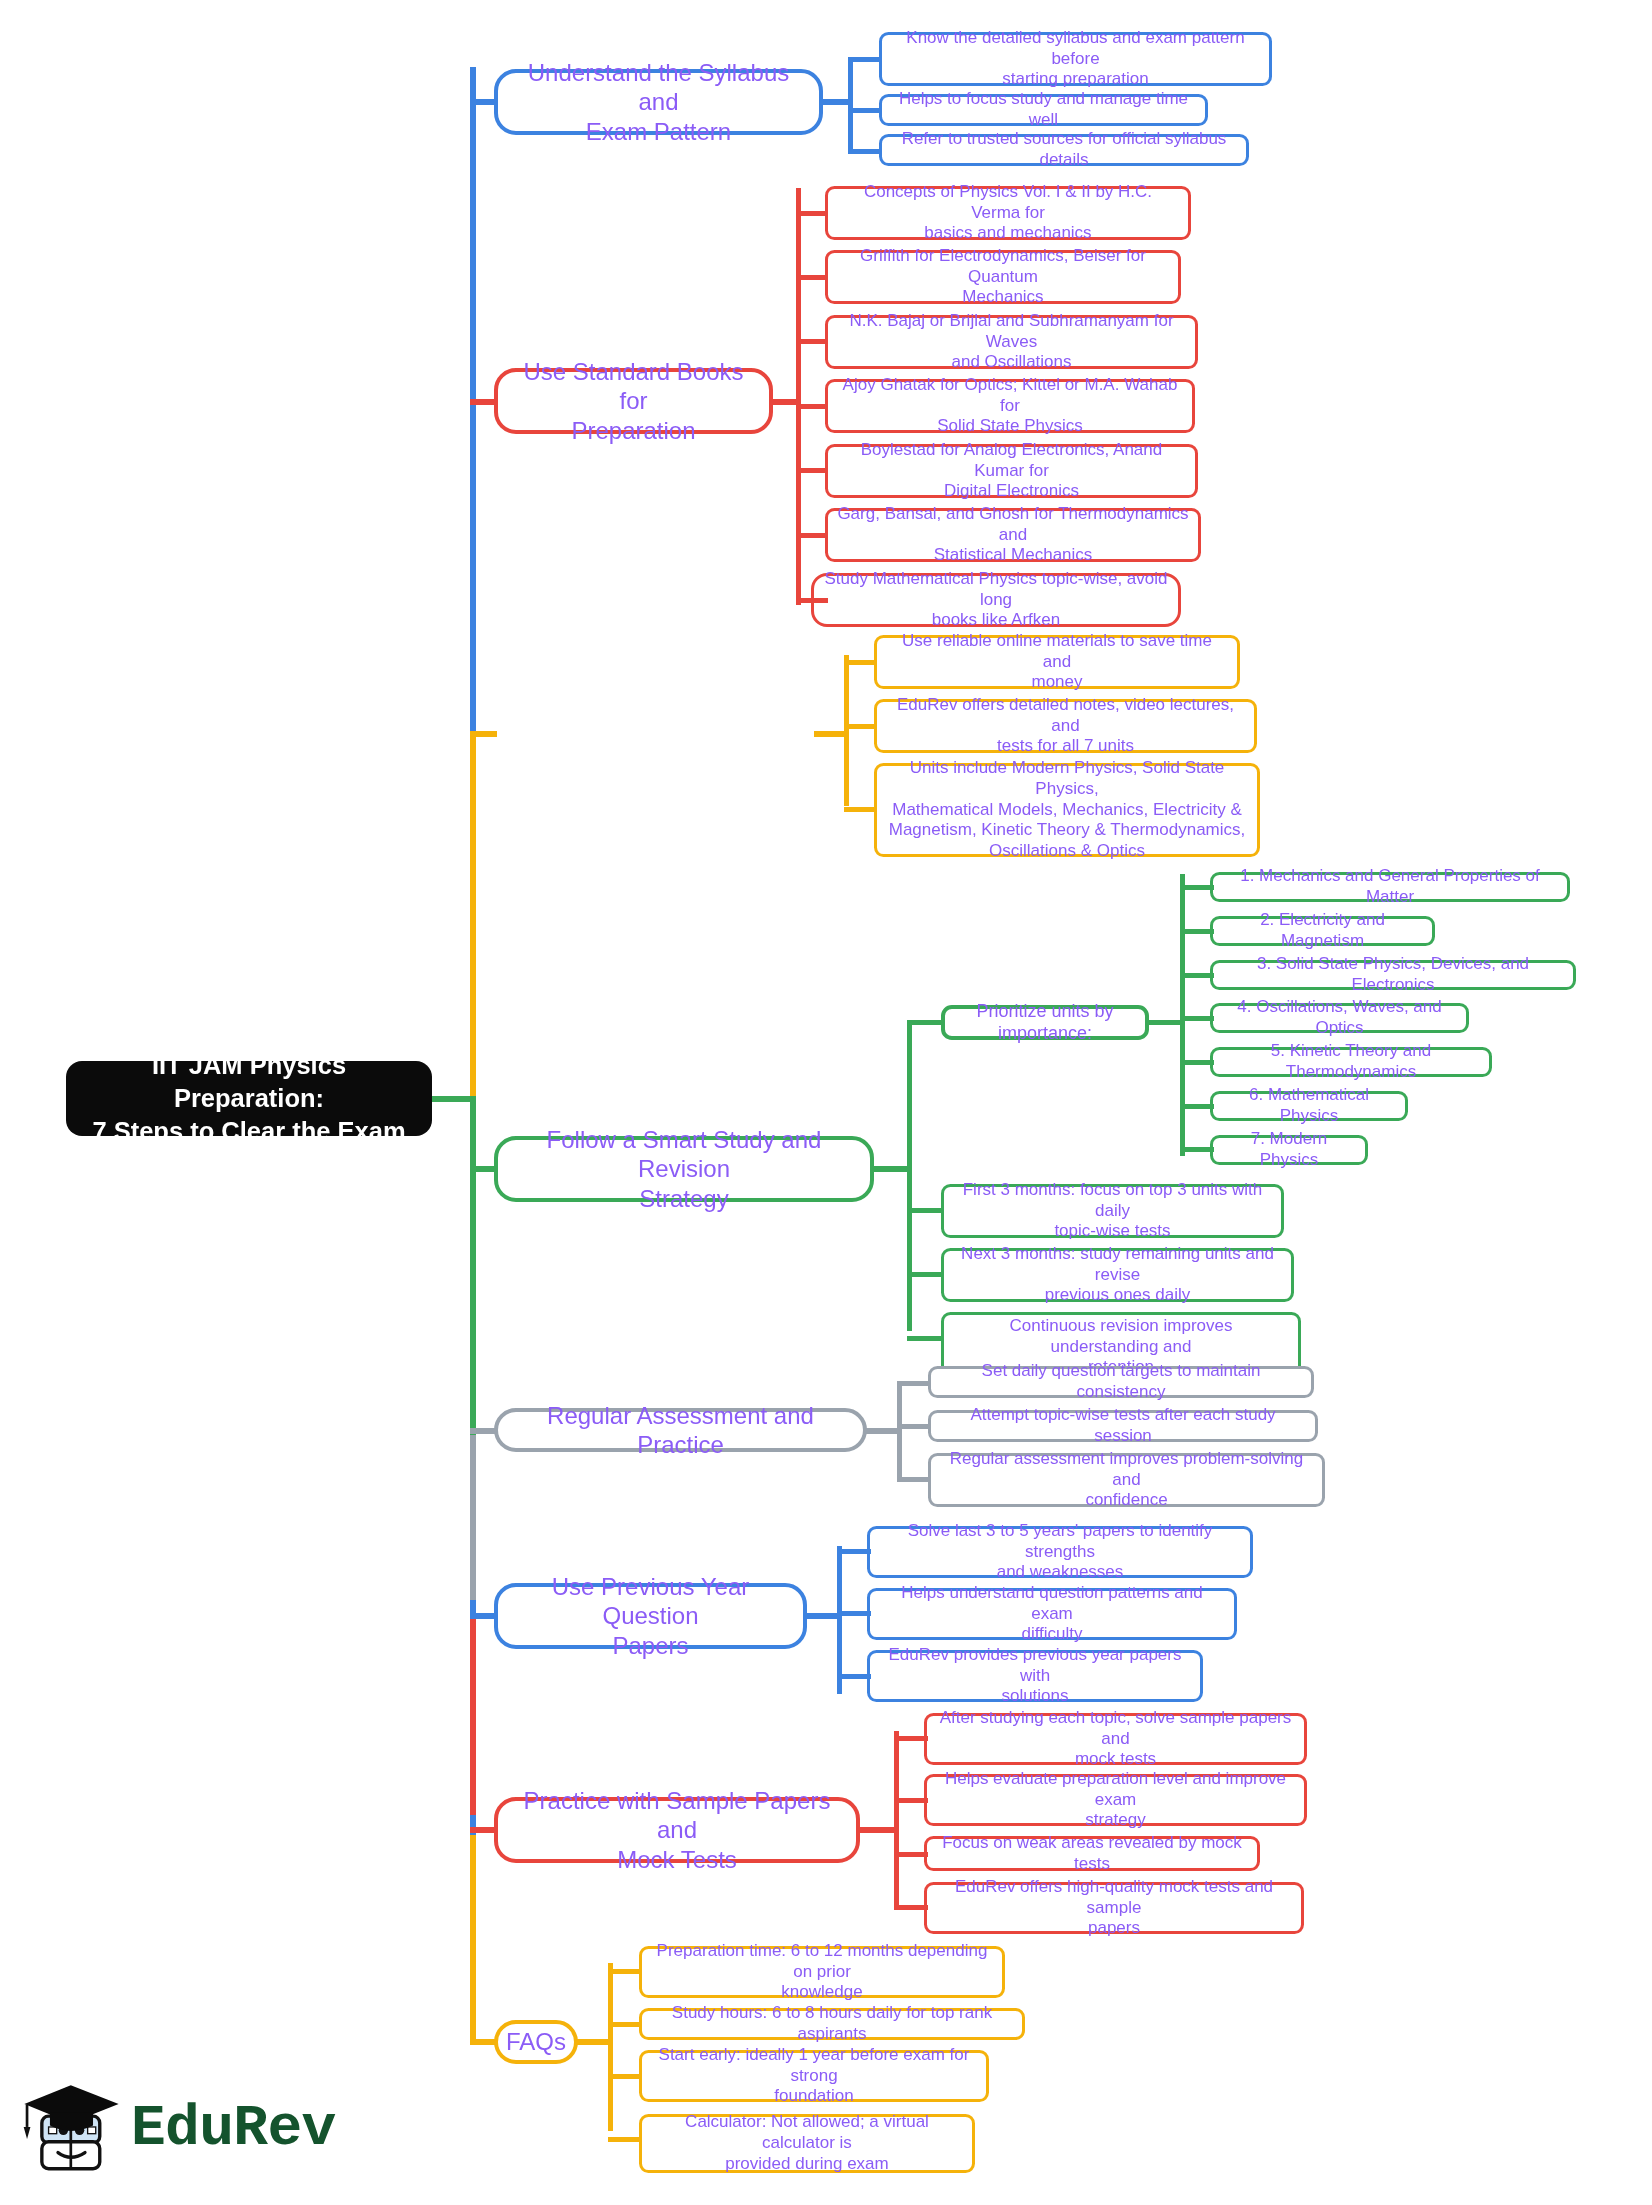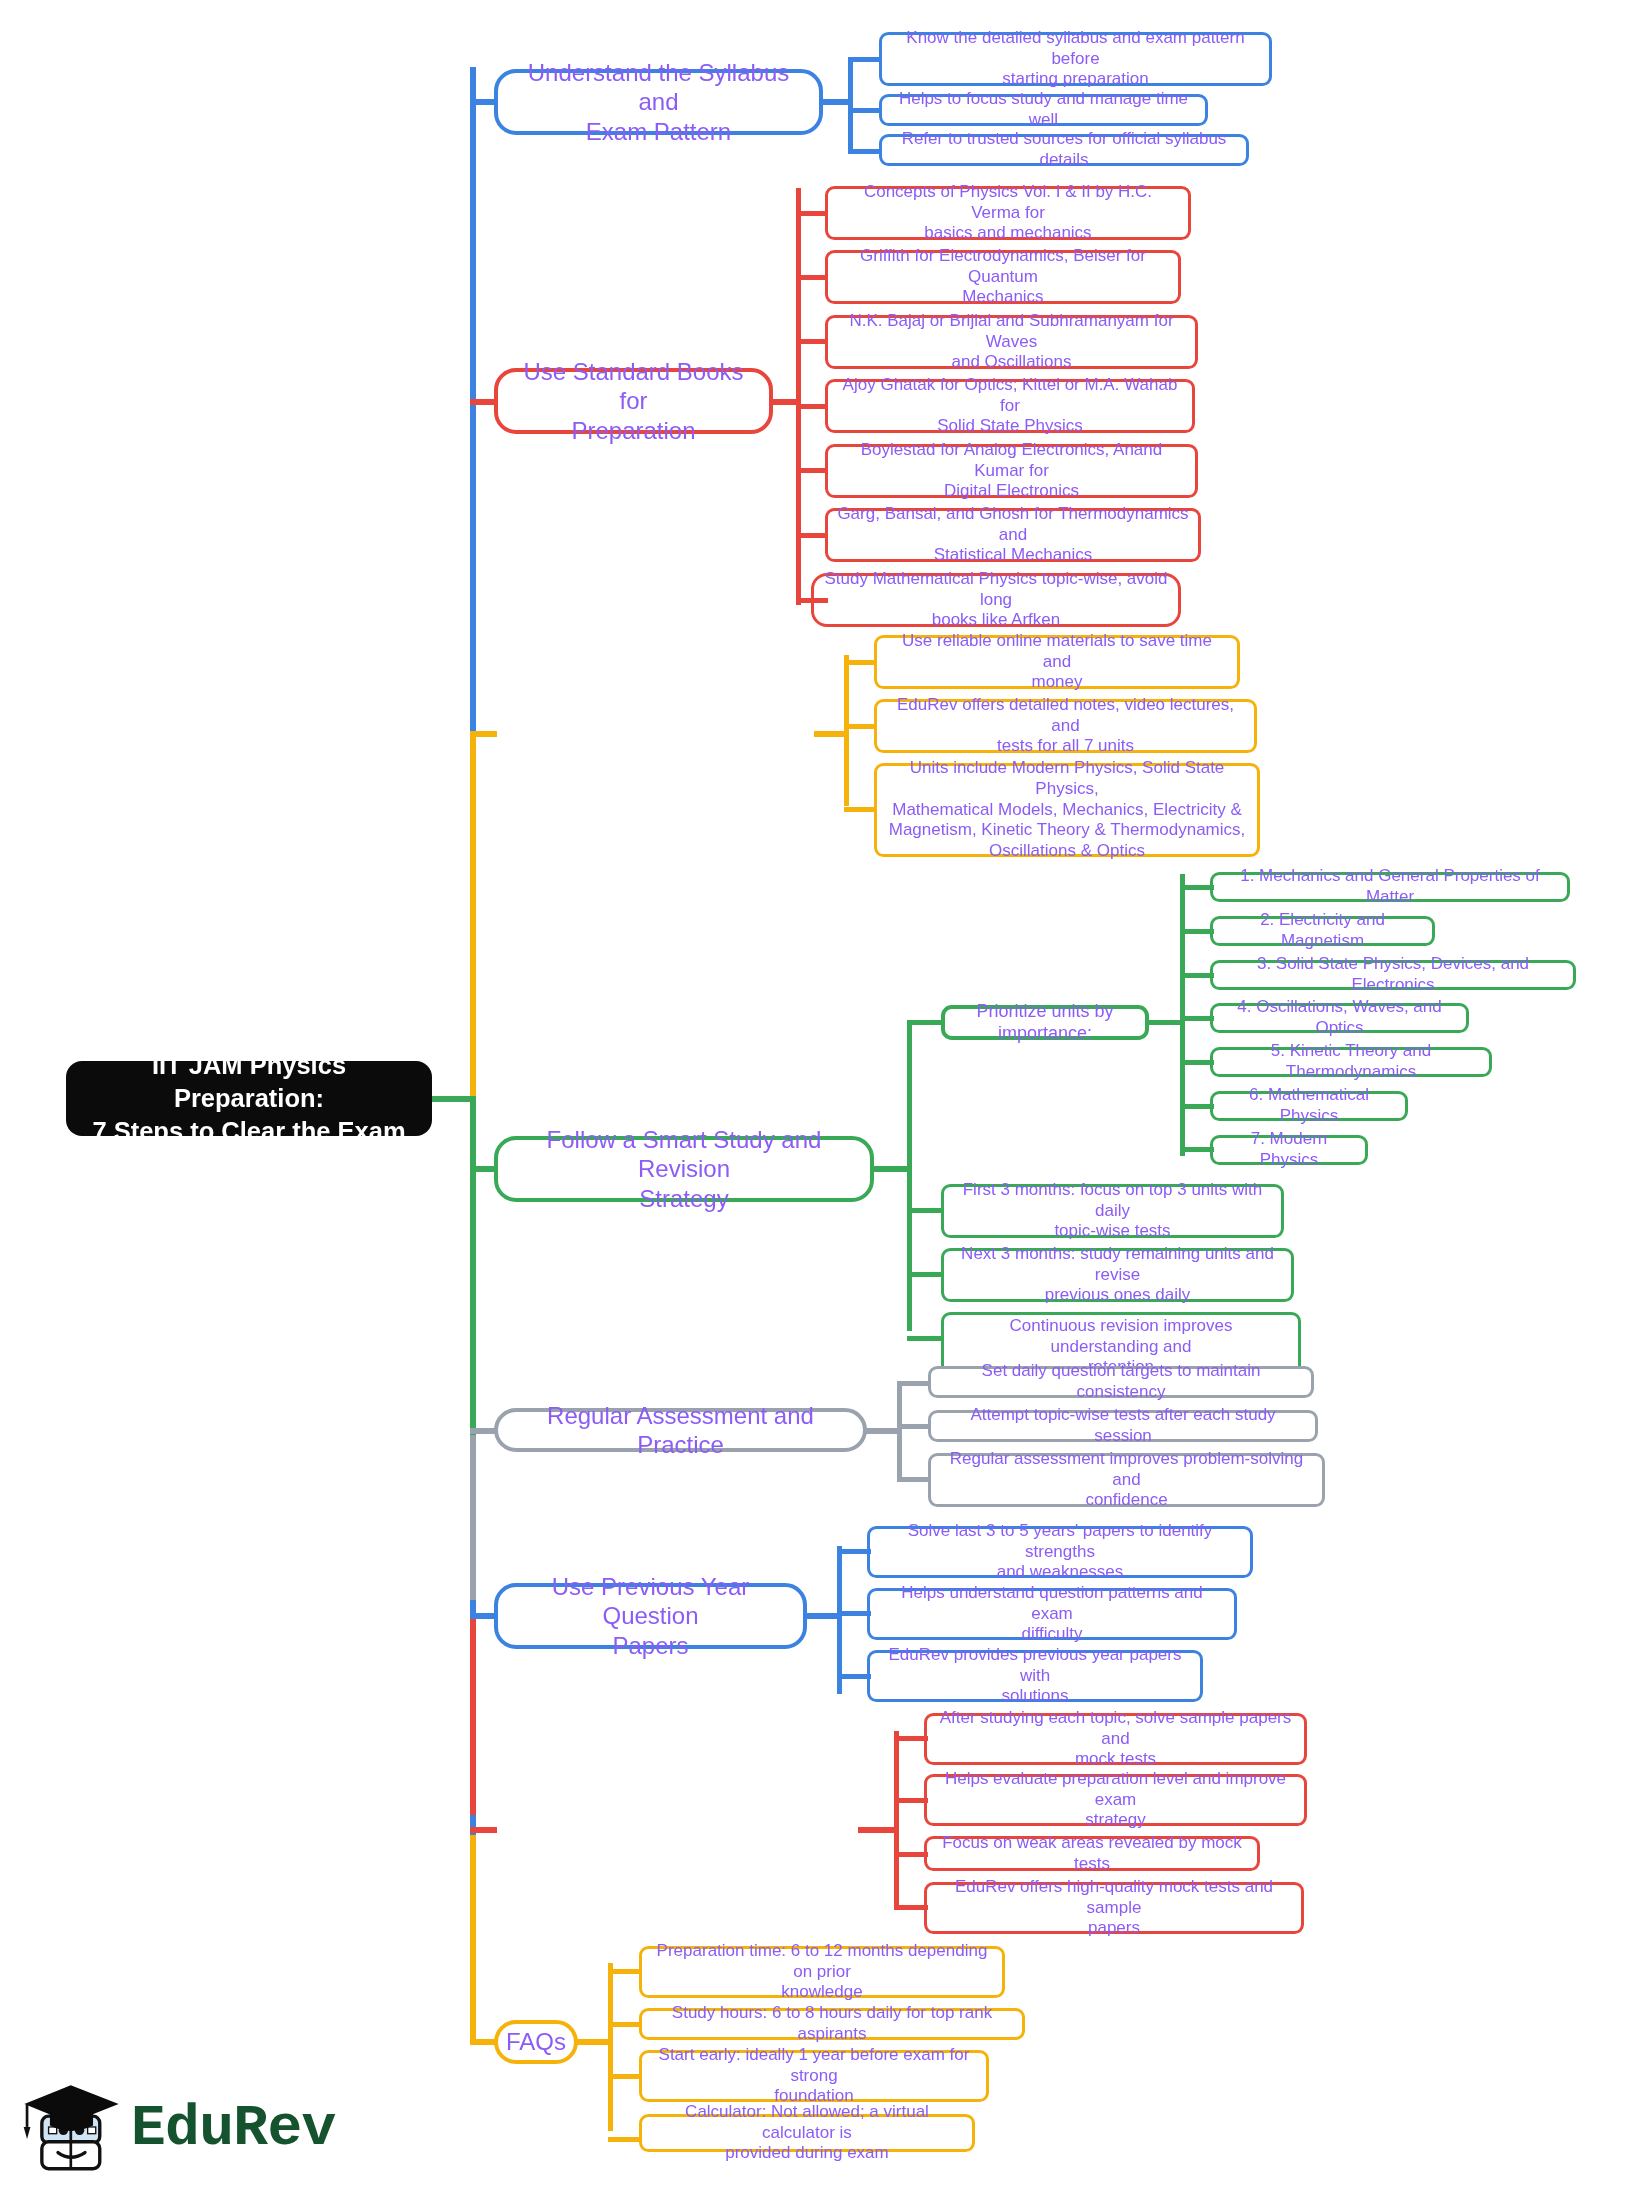--- a/index.html
+++ b/index.html
@@ -226,20 +226,22 @@
   <div class="ln h5" style="left:837px;top:1549px;width:34px;background:#3C82E0;"></div>
 
   <div class="node lvl3" style="left:867px;top:1588px;width:370px;height:52px;border-color:#3C82E0;white-space:pre-line;">Helps understand question patterns and exam
 difficulty</div>
   <div class="ln h5" style="left:837px;top:1611px;width:34px;background:#3C82E0;"></div>
 
   <div class="node lvl3" style="left:867px;top:1650px;width:336px;height:52px;border-color:#3C82E0;white-space:pre-line;">EduRev provides previous year papers with
 solutions</div>
   <div class="ln h5" style="left:837px;top:1674px;width:34px;background:#3C82E0;"></div>
 
+  <div class="node lvl1" style="left:494px;top:1797px;width:366px;height:66px;border-color:#E8453C;white-space:pre-line;">Practice with Sample Papers and
+Mock Tests</div>
   <div class="ln h" style="left:470px;top:1827px;width:27px;background:#E8453C;"></div>
 
   <div class="ln v5" style="left:894px;top:1731px;height:178px;background:#E8453C;"></div>
   <div class="ln h" style="left:858px;top:1827px;width:39px;background:#E8453C;"></div>
 
   <div class="node lvl3" style="left:924px;top:1713px;width:383px;height:52px;border-color:#E8453C;white-space:pre-line;">After studying each topic, solve sample papers and
 mock tests</div>
   <div class="ln h5" style="left:894px;top:1736px;width:34px;background:#E8453C;"></div>
 
   <div class="node lvl3" style="left:924px;top:1774px;width:383px;height:52px;border-color:#E8453C;white-space:pre-line;">Helps evaluate preparation level and improve exam
@@ -263,21 +265,21 @@
 knowledge</div>
   <div class="ln h5" style="left:608px;top:1969px;width:34px;background:#F5B20A;"></div>
 
   <div class="node lvl3" style="left:639px;top:2008px;width:386px;height:32px;border-color:#F5B20A;">Study hours: 6 to 8 hours daily for top rank aspirants</div>
   <div class="ln h5" style="left:608px;top:2022px;width:34px;background:#F5B20A;"></div>
 
   <div class="node lvl3" style="left:639px;top:2050px;width:350px;height:52px;border-color:#F5B20A;white-space:pre-line;">Start early: ideally 1 year before exam for strong
 foundation</div>
   <div class="ln h5" style="left:608px;top:2074px;width:34px;background:#F5B20A;"></div>
 
-  <div class="node lvl3" style="left:639px;top:2114px;width:336px;height:38px;border-color:#F5B20A;white-space:pre-line;">Calculator: Not allowed; a virtual calculator is
+  <div class="node lvl3" style="left:639px;top:2114px;width:336px;height:59px;border-color:#F5B20A;white-space:pre-line;">Calculator: Not allowed; a virtual calculator is
 provided during exam</div>
   <div class="ln h5" style="left:608px;top:2137px;width:34px;background:#F5B20A;"></div>
 
   <div id="logo">
     <svg width="101" height="108" viewBox="0 0 150 160">
 
       <rect x="28" y="58" width="86" height="40" rx="10" ry="10" fill="#CFE4F5" stroke="#111" stroke-width="5"></rect>
       <rect x="28" y="96" width="86" height="40" rx="10" ry="10" fill="#FFFFFF" stroke="#111" stroke-width="5"></rect>
       <line x1="71" y1="58" x2="71" y2="136" stroke="#111" stroke-width="4"></line>
 

